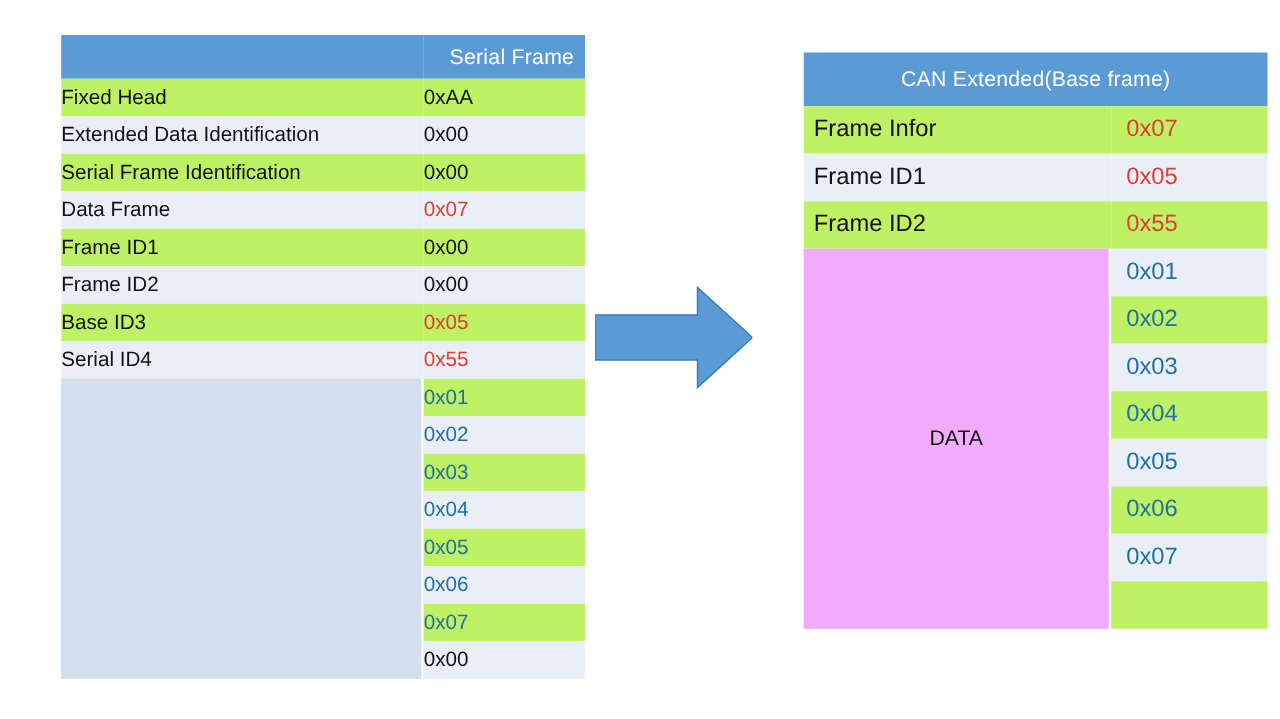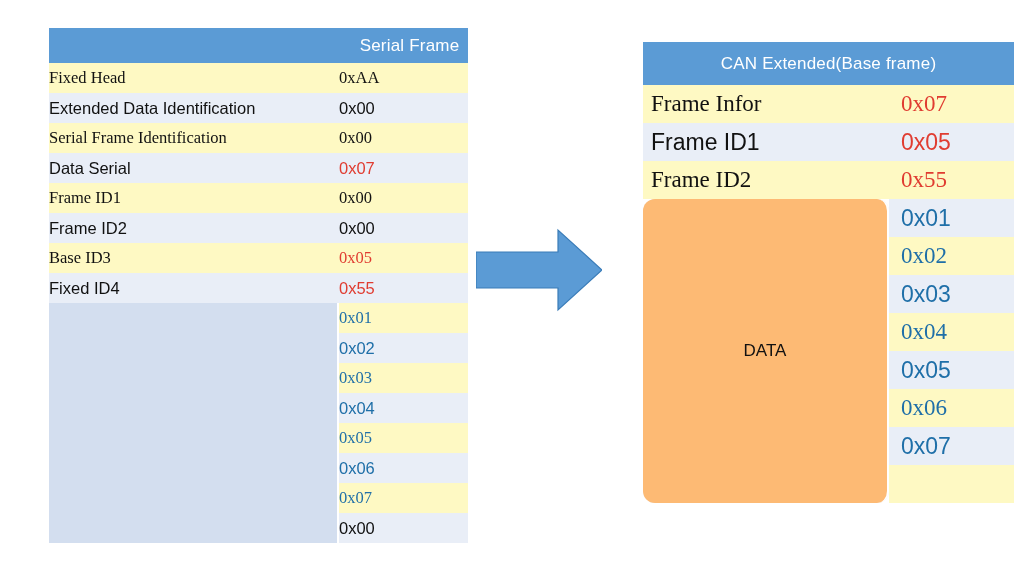--- a/index.html
+++ b/index.html
@@ -38,21 +38,21 @@
   }
 
   .hdr {
     background: #5B9BD5;
     color: #ffffff;
     font-weight: bold;
     letter-spacing: 0.2px;
   }
   .hdr-left  { border-right: 2px solid #ffffff; }
 
-  .rowA { background: #fef9c3; font-family: Liberation Serif, serif; }
+  .rowA { background: #bef264; }
   .rowB { background: #E9EEF7; }
 
   .label-cell {
     color: #111111;
     padding-left: 10px;
     border-bottom: 1px solid #ffffff;
     border-right: 2px solid #ffffff;
     white-space: nowrap;
     overflow: hidden;
   }
@@ -94,32 +94,31 @@
   #right-table {
     left: 622px;
     top: 42px;
     width: 371px;
   }
   #right-table .hdr {
     height: 43px;
     font-size: 17px;
     text-align: center;
   }
-  #right-table td { height: 38px; font-size: 23px; }
+  #right-table td { height: 38px; font-size: 19px; }
   #right-table col.c1 { width: 246px; }
   #right-table col.c2 { width: 125px; }
   #right-table .label-cell { padding-left: 8px; }
   #right-table .value-cell { padding-left: 12px; }
   #right-table .data-merge {
-    background: #fdba74;
+    background: #f0abfc;
     color: #111111;
     text-align: center;
     border-right: 2px solid #ffffff;
     font-size: 17px;
-    border-radius: 12px;
   }
 </style>
 </head>
 <body>
 
 <div id="canvas">
 
   <table class="tbl" id="left-table">
     <colgroup>
         <col class="c1">
@@ -138,37 +137,37 @@
         </tr>
         <tr class="rowB">
           <td class="label-cell">Extended Data Identification</td>
           <td class="value-cell v-black">0x00</td>
         </tr>
         <tr class="rowA">
           <td class="label-cell">Serial Frame Identification</td>
           <td class="value-cell v-black">0x00</td>
         </tr>
         <tr class="rowB">
-          <td class="label-cell">Data Serial</td>
+          <td class="label-cell">Data Frame</td>
           <td class="value-cell v-red">0x07</td>
         </tr>
         <tr class="rowA">
           <td class="label-cell">Frame ID1</td>
           <td class="value-cell v-black">0x00</td>
         </tr>
         <tr class="rowB">
           <td class="label-cell">Frame ID2</td>
           <td class="value-cell v-black">0x00</td>
         </tr>
         <tr class="rowA">
           <td class="label-cell">Base ID3</td>
           <td class="value-cell v-red">0x05</td>
         </tr>
         <tr class="rowB">
-          <td class="label-cell">Fixed ID4</td>
+          <td class="label-cell">Serial ID4</td>
           <td class="value-cell v-red">0x55</td>
         </tr>
         <tr class="rowA">
           <td class="merge-blank" rowspan="8"></td>
           <td class="value-cell v-blue">0x01</td>
         </tr>
         <tr class="rowB">
           <td class="value-cell v-blue">0x02</td>
         </tr>
         <tr class="rowA">

